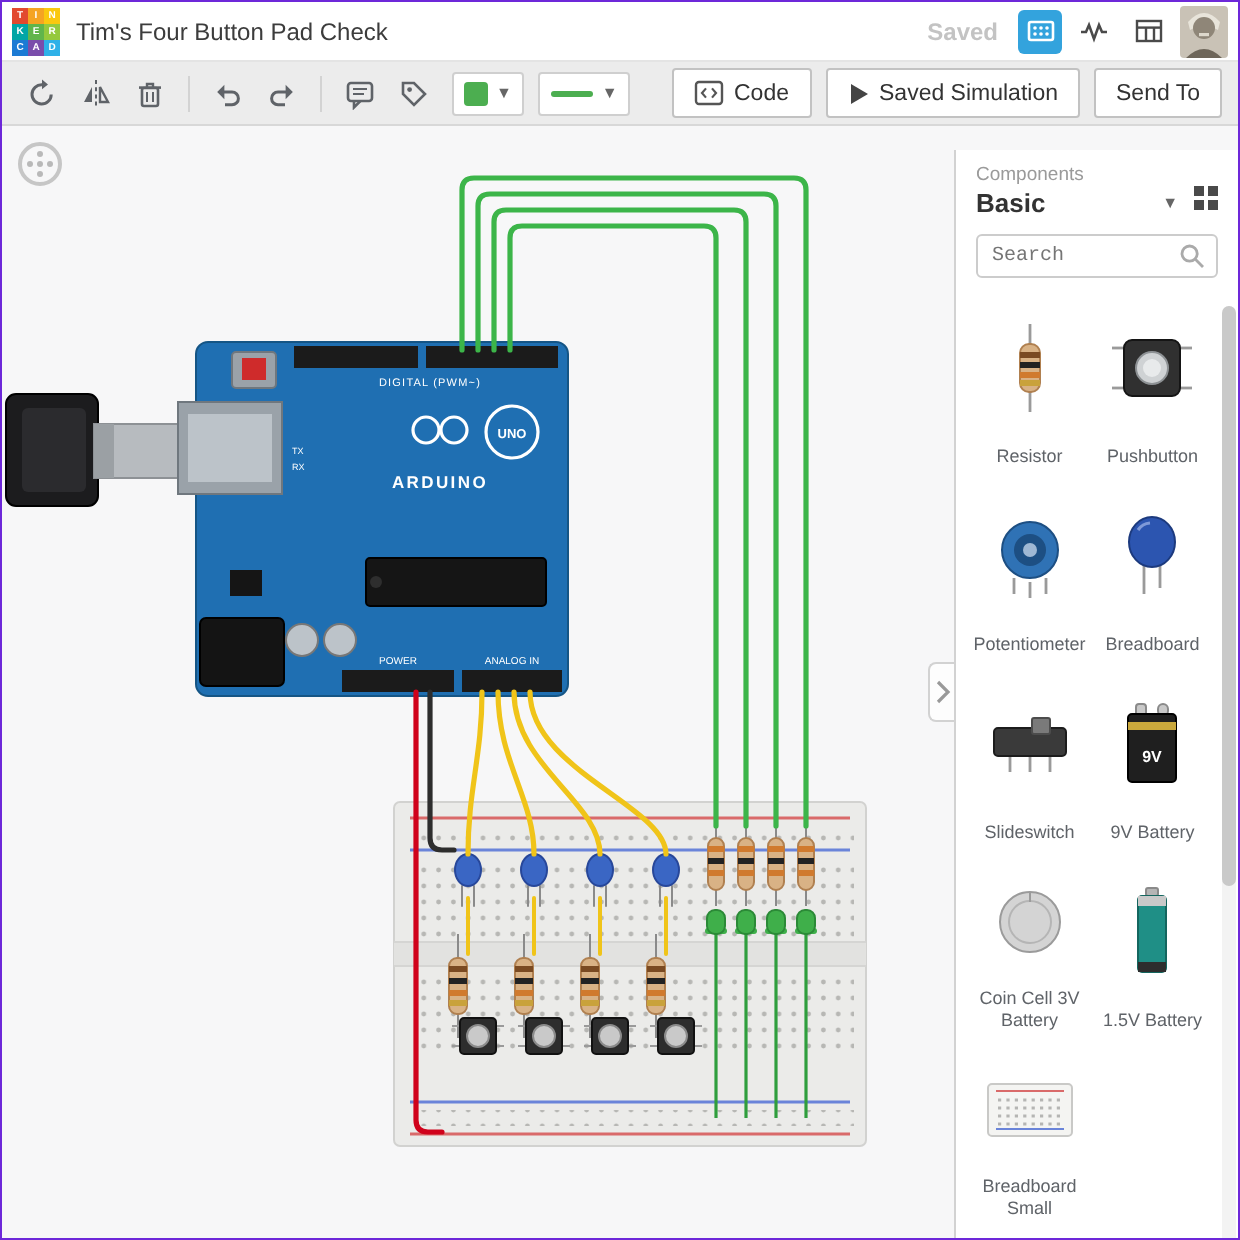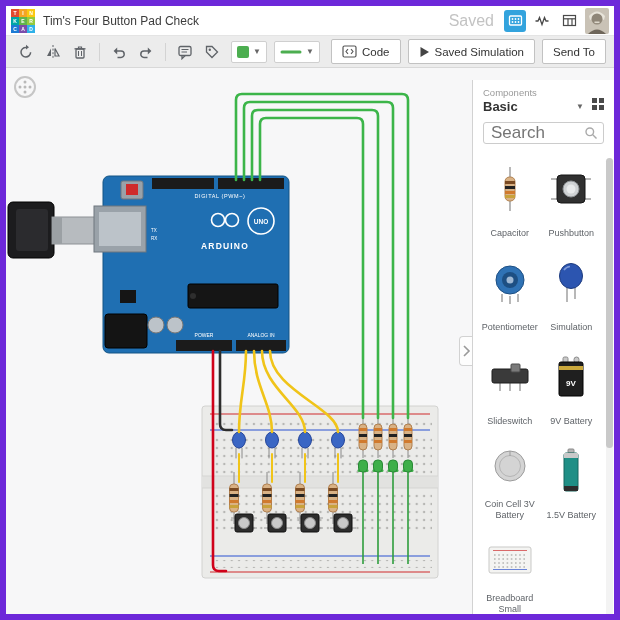--- a/index.html
+++ b/index.html
@@ -1,32 +1,32 @@
 <!DOCTYPE html>
 <html><head>
 <meta charset="utf-8">
 <style>
   * { box-sizing: border-box; }
   html,body { margin:0; padding:0; width:620px; height:620px; overflow:hidden;
     font-family:"Liberation Sans", sans-serif; background:#fff; }
-  .page { width:620px; height:620px; border:6px solid #6d28d9; display:flex; flex-direction:column; background:#fff; }
+  .page { width:620px; height:620px; border:1px solid #6d28d9; display:flex; flex-direction:column; background:#fff; }
 
   
   .topbar { flex:0 0 30px; height:30px; background:#fff; border-bottom:1px solid #e4e4e4;
     display:flex; align-items:center; padding:0 5px; gap:8px; }
   .logo { display:grid; grid-template-columns:repeat(3,8px); grid-auto-rows:8px; cursor:pointer; flex:0 0 auto; }
   .logo span { display:flex; align-items:center; justify-content:center; font-size:5px; font-weight:bold; color:#fff; }
   .logo span:nth-child(1){background:#e2492f}.logo span:nth-child(2){background:#f5a423}
   .logo span:nth-child(3){background:#fac80f}.logo span:nth-child(4){background:#00a6a6}
   .logo span:nth-child(5){background:#61b54b}.logo span:nth-child(6){background:#95c93d}
   .logo span:nth-child(7){background:#1c7bd4}.logo span:nth-child(8){background:#7a4dab}
   .logo span:nth-child(9){background:#2fb1e8}
   .doc-title { font-size:12px; color:#3c3c3c; white-space:nowrap; }
   .topbar-right { margin-left:auto; display:flex; align-items:center; gap:5px; }
-  .saved { color:#c3c3c3; font-size:16px; margin-right:5px; }
+  .saved { color:#c3c3c3; font-size:12px; margin-right:5px;font-weight:bold; }
   .hbtn { width:22px; height:22px; border:none; background:transparent; padding:0;
     display:flex; align-items:center; justify-content:center; cursor:pointer; border-radius:3px; }
   .hbtn.active { background:#33a3dd; }
   .avatar { width:24px; height:26px; border-radius:2px; overflow:hidden; flex:0 0 auto; cursor:pointer; }
 
   
   .toolbar { flex:0 0 32px; height:32px; background:#ececec; border-bottom:1px solid #d8d8d8;
     display:flex; align-items:center; padding:0 8px; gap:3px; }
   .tbtn { width:24px; height:24px; border:none; background:transparent; padding:0;
     display:flex; align-items:center; justify-content:center; cursor:pointer; }
@@ -49,21 +49,21 @@
   .panel { position:absolute; top:12px; right:0; width:142px; height:100%; background:#fff;
     border-left:1px solid #d2d2d2; display:flex; flex-direction:column; }
   .panel-head { padding:7px 8px 0 10px; display:flex; align-items:flex-start; }
   .ph-left { flex:1; min-width:0; }
   .p-label { font-size:9.5px; color:#9a9a9a; }
   .p-cat { display:flex; align-items:center; font-size:13px; color:#333; font-weight:bold; margin-top:1px; cursor:pointer; }
   .p-cat .caret { margin-left:auto; padding-right:6px; }
   .list-toggle { width:16px; height:16px; margin-top:9px; cursor:pointer; flex:0 0 auto; }
   .search { margin:8px 10px 0 10px; height:22px; border:1px solid #ccc; border-radius:3px;
     display:flex; align-items:center; background:#fff; padding:0 5px; }
-  .search input { border:none; outline:none; flex:1; min-width:0; font-size:17px; color:#333; font-family:Liberation Sans, sans-serif; background:transparent; }
+  .search input { border:none; outline:none; flex:1; min-width:0; font-size:10px; color:#333; font-family:Liberation Mono, monospace; background:transparent; }
   .comp-grid { display:grid; grid-template-columns:1fr 1fr; padding:6px 12px 0 6px; row-gap:2px; }
   .comp-item { height:92px; display:flex; flex-direction:column; align-items:center; cursor:pointer; }
   .comp-icon { flex:1; display:flex; align-items:center; justify-content:flex-end; }
   .comp-label { font-size:9px; color:#5f6368; text-align:center; line-height:1.2; padding-bottom:3px; max-width:62px; }
   .scroll-track { position:absolute; right:1px; top:78px; bottom:4px; width:7px; background:#f3f3f3; border-radius:4px; }
   .scroll-thumb { width:7px; height:290px; background:#c9c9c9; border-radius:4px; }
   .collapse-tab { position:absolute; right:142px; top:268px; width:13px; height:30px; background:#fdfdfd;
     border:1px solid #d2d2d2; border-right:none; border-radius:4px 0 0 4px;
     display:flex; align-items:center; justify-content:center; cursor:pointer; }
 </style>
@@ -501,21 +501,21 @@
               <svg width="24" height="48" viewBox="0 0 24 48">
             <line x1="12" y1="2" x2="12" y2="12" stroke="#9a9a9a" stroke-width="1.4"></line>
             <line x1="12" y1="36" x2="12" y2="46" stroke="#9a9a9a" stroke-width="1.4"></line>
             <rect x="7" y="12" width="10" height="24" rx="4.5" fill="#d9b285" stroke="#b08050"></rect>
             <rect x="7" y="16" width="10" height="3" fill="#7a4a22"></rect>
                 <rect x="7" y="21" width="10" height="3" fill="#222"></rect>
             <rect x="7" y="26" width="10" height="3" fill="#d07a2e"></rect>
                 <rect x="7" y="30" width="10" height="3" fill="#c9a23b"></rect>
           </svg>
             </div>
-          <div class="comp-label">Capacitor</div>
+          <div class="comp-label">Resistor</div>
         </div>
 
 
         <div class="comp-item">
           <div class="comp-icon">
               <svg width="44" height="44" viewBox="0 0 44 44">
             <line x1="8" y1="12" x2="2" y2="12" stroke="#9a9a9a" stroke-width="1.4"></line>
                 <line x1="8" y1="32" x2="2" y2="32" stroke="#9a9a9a" stroke-width="1.4"></line>
             <line x1="36" y1="12" x2="42" y2="12" stroke="#9a9a9a" stroke-width="1.4"></line>
                 <line x1="36" y1="32" x2="42" y2="32" stroke="#9a9a9a" stroke-width="1.4"></line>
@@ -543,21 +543,21 @@
 
         <div class="comp-item">
           <div class="comp-icon">
               <svg width="36" height="48" viewBox="0 0 36 48">
             <line x1="14" y1="28" x2="14" y2="43" stroke="#9a9a9a" stroke-width="1.4"></line>
             <line x1="22" y1="28" x2="22" y2="40" stroke="#9a9a9a" stroke-width="1.4"></line>
             <ellipse cx="18" cy="17" rx="11.5" ry="12.5" fill="#2c55b0" stroke="#1c3a7e"></ellipse>
             <path d="M11,11 a8,8 0 0 1 6,-3.5" fill="none" stroke="#7f9ad8" stroke-width="1.6"></path>
           </svg>
             </div>
-          <div class="comp-label">Simulation</div>
+          <div class="comp-label">Breadboard</div>
         </div>
 
         <div class="comp-item">
           <div class="comp-icon">
               <svg width="48" height="40" viewBox="0 0 48 40">
             <line x1="14" y1="26" x2="14" y2="34" stroke="#9a9a9a" stroke-width="1.4"></line>
             <line x1="24" y1="26" x2="24" y2="34" stroke="#9a9a9a" stroke-width="1.4"></line>
             <line x1="34" y1="26" x2="34" y2="34" stroke="#9a9a9a" stroke-width="1.4"></line>
             <rect x="6" y="12" width="36" height="14" rx="2" fill="#3a3a3a" stroke="#1c1c1c"></rect>
             <rect x="25" y="7" width="9" height="8" rx="1" fill="#7a7a7a" stroke="#4c4c4c"></rect>

